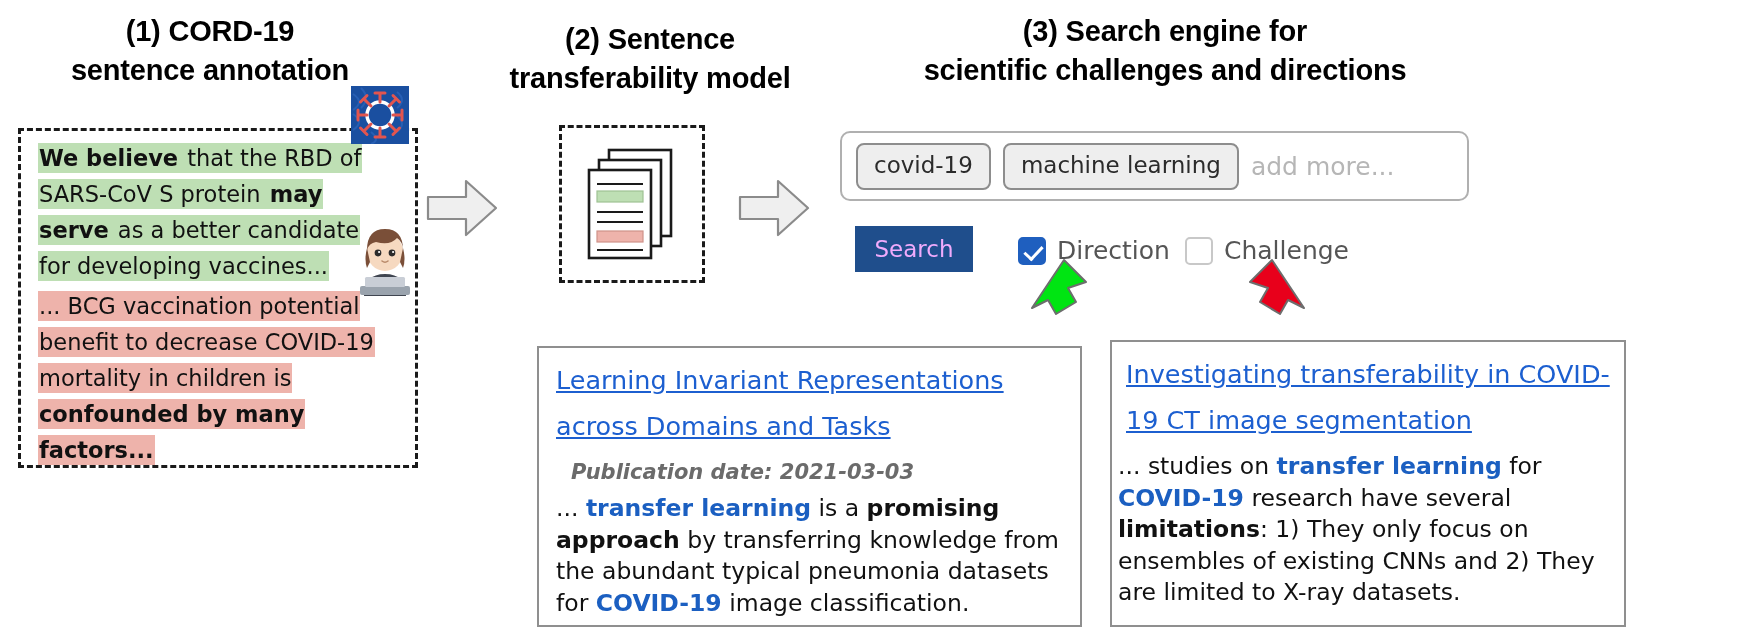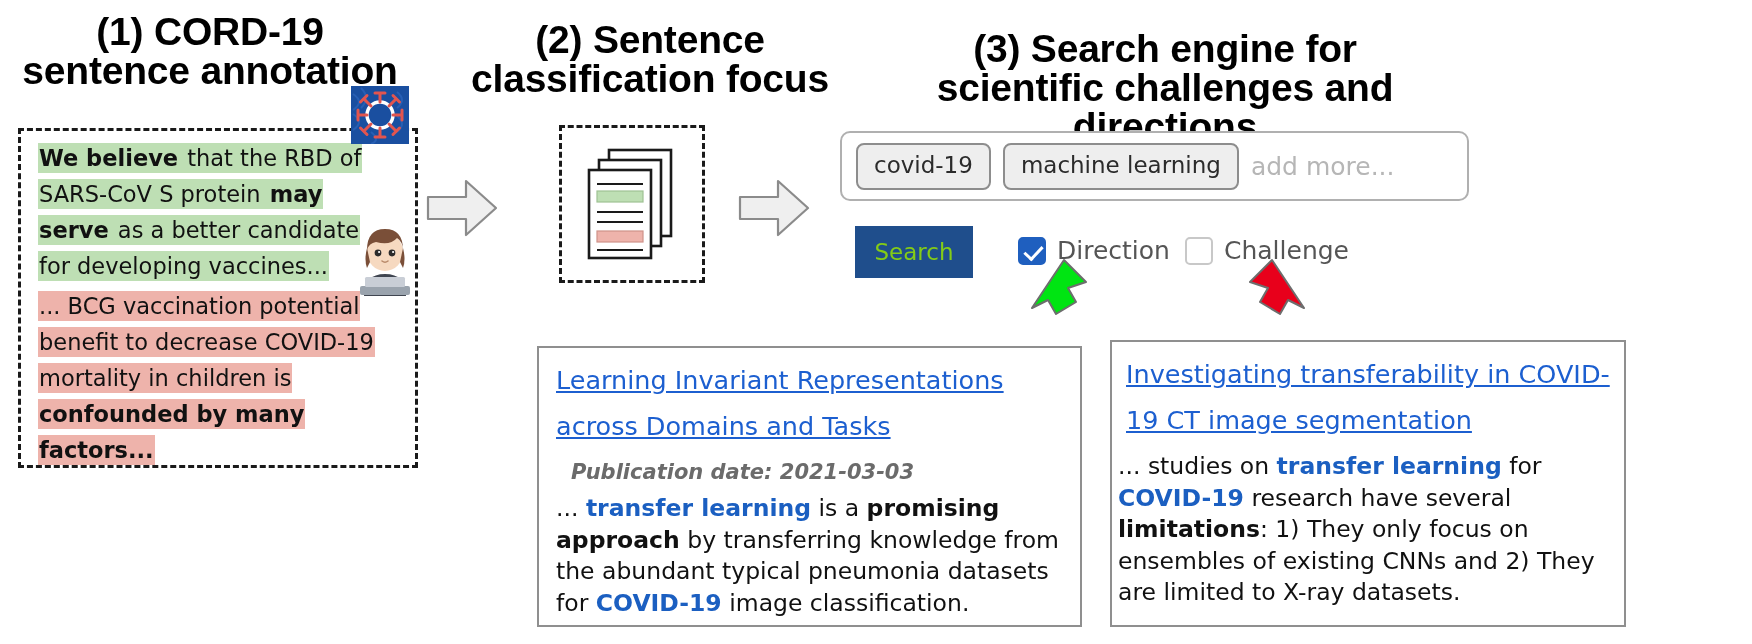--- a/index.html
+++ b/index.html
@@ -4,21 +4,21 @@
 <style>
   html,body{margin:0;padding:0;background:#ffffff;}
   body{width:1752px;height:644px;position:relative;overflow:hidden;
        font-family:"DejaVu Sans", sans-serif;color:#111;}
 
   .abs{position:absolute;}
 
   
   .heading{
     font-family:"Liberation Sans", sans-serif;
-    font-weight:bold;font-size:39px;line-height:39px;
+    font-weight:bold;font-size:29px;line-height:39px;
     text-align:center;color:#000;letter-spacing:-0.2px;
   }
 
   
   #annotation-panel{
     left:18px;top:128px;width:400px;height:340px;
     border:3px dashed #1a1a1a;box-sizing:border-box;background:#fff;
   }
   .sent-block{
     font-family:"DejaVu Sans", sans-serif;
@@ -57,22 +57,22 @@
     font-size:23px;line-height:23px;color:#2b2b2b;
     padding:9px 16px 11px;white-space:nowrap;
     font-family:"DejaVu Sans", sans-serif;
   }
   #add-more{
     color:#b6b6b6;font-size:25px;white-space:nowrap;margin-left:0;
     font-family:"DejaVu Sans", sans-serif;
   }
 
   #search-button{
-    left:855px;top:226px;width:118px;height:52px;background:#1f4e8c;
-    color:#84cc16;font-size:23px;display:flex;align-items:center;justify-content:center;
+    left:855px;top:226px;width:118px;height:46px;background:#1f4e8c;
+    color:#f0abfc;font-size:23px;display:flex;align-items:center;justify-content:center;
     font-family:"DejaVu Sans", sans-serif;
   }
 
   .cb-row{display:flex;align-items:center;gap:11px;}
   #direction-checkbox-row{left:1018px;top:236px;}
   #challenge-checkbox-row{left:1185px;top:236px;}
   .cb-box{width:28px;height:28px;border-radius:5px;box-sizing:border-box;}
   .cb-on{background:#1f5fbf;border:2px solid #1f5fbf;position:relative;}
   .cb-on::after{
     content:"";position:absolute;left:8px;top:3px;width:8px;height:15px;
@@ -111,24 +111,24 @@
 </head>
 <body>
 
 <div class="abs heading" style="left:10px;top:12px;width:400px;">
   <div>(1) CORD-19</div>
   <div>sentence annotation</div>
 </div>
 
 <div class="abs heading" style="left:460px;top:8px;width:380px;margin-top:12px;">
   <div>(2) Sentence</div>
-  <div>classification focus</div>
-</div>
-
-<div class="abs heading" style="left:860px;top:29px;width:610px;">
+  <div>transferability model</div>
+</div>
+
+<div class="abs heading" style="left:860px;top:12px;width:610px;">
   <div>(3) Search engine for</div>
   <div>scientific challenges and directions</div>
 </div>
 
 <div class="abs" id="annotation-panel"></div>
 
 <div class="abs sent-block hl-green" id="sentence-direction">
   <span class="b">We believe</span><span> that the RBD of SARS-CoV S protein </span><span class="b">may serve</span><span> as a better candidate for developing vaccines...</span>
 </div>
 

